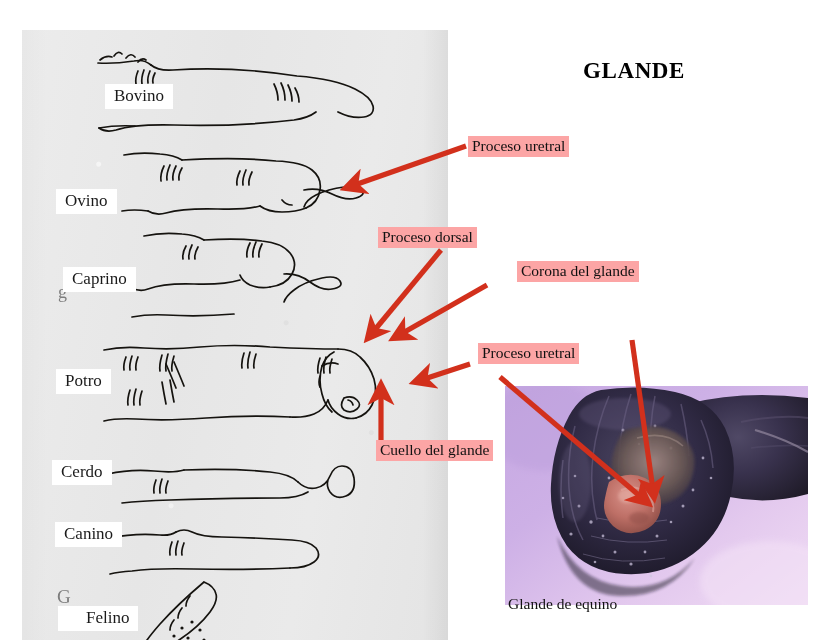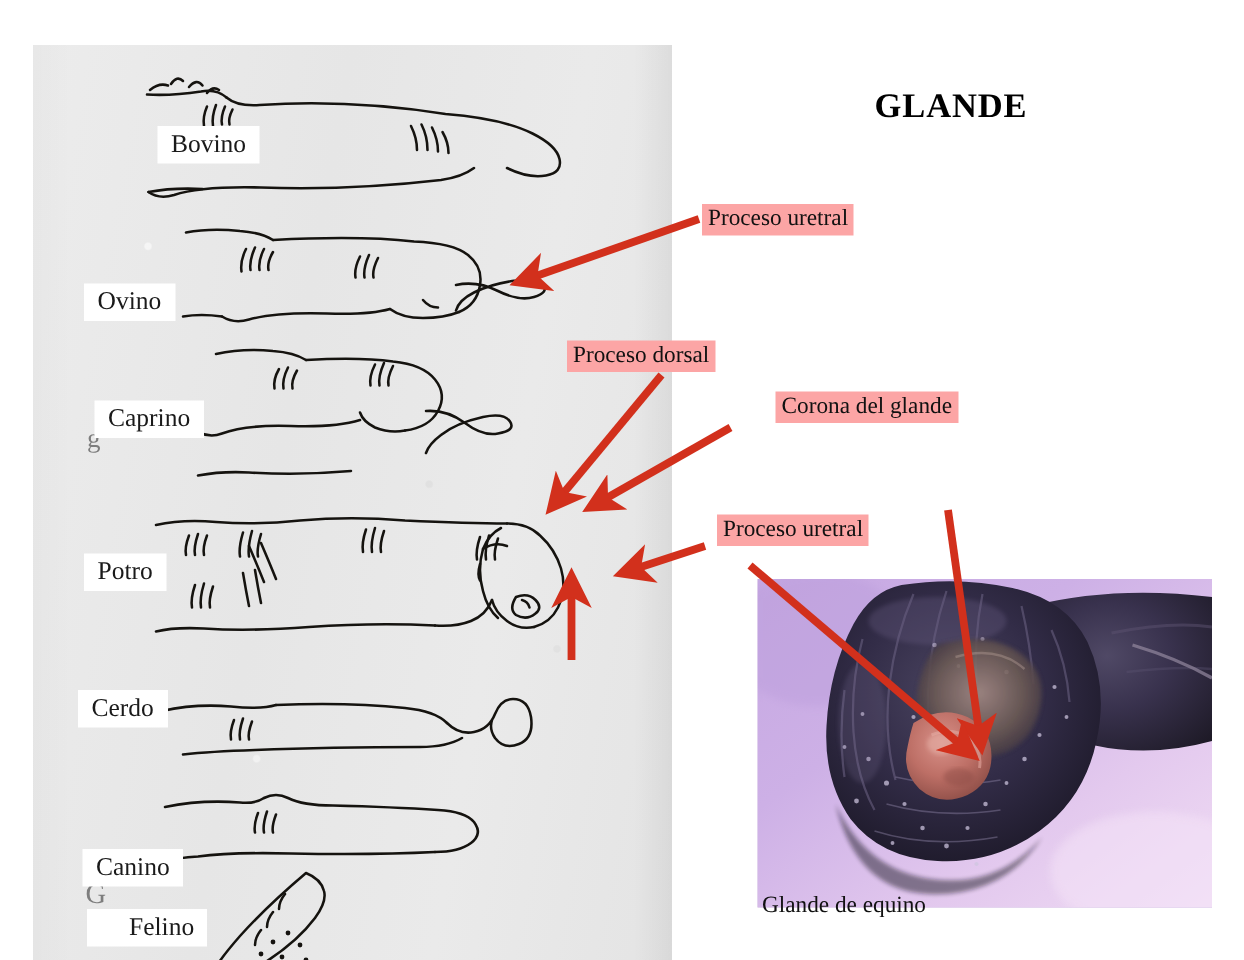--- a/index.html
+++ b/index.html
@@ -170,21 +170,21 @@
   </div>
 
   <span class="stray" style="left:58px;top:282px;">g</span>
   <span class="stray" style="left:57px;top:586px;font-size:19px;">G</span>
 
   <div class="chip" style="left:62px;top:84px;margin-left:43px;">Bovino</div>
   <div class="chip" style="left:56px;top:189px;">Ovino</div>
   <div class="chip" style="left:63px;top:267px;">Caprino</div>
   <div class="chip" style="left:56px;top:369px;">Potro</div>
   <div class="chip" style="left:52px;top:460px;">Cerdo</div>
-  <div class="chip" style="left:55px;top:522px;margin-top:44px;">Canino</div>
+  <div class="chip" style="left:55px;top:522px;">Canino</div>
   <div class="chip" style="left:58px;top:606px;padding-left:28px;">Felino</div>
 
 
   <div class="title">GLANDE</div>
 
   <div class="photo">
     <svg viewBox="0 0 303 219" preserveAspectRatio="none">
       <defs>
         <linearGradient id="bgGrad" x1="0" y1="0" x2="1" y2="1">
           <stop offset="0%" stop-color="#c6a8e2"></stop>
@@ -306,17 +306,18 @@
   </svg>
 
   <div class="callout" style="left:468px;top:136px;">Proceso uretral</div>
 
   <div class="callout" style="left:378px;top:227px;">Proceso dorsal</div>
 
   <div class="callout" style="left:481px;top:261px;margin-left:36px;">Corona del glande</div>
 
   <div class="callout" style="left:478px;top:343px;">Proceso uretral</div>
 
+  <div class="callout" style="left:376px;top:440px;">Cuello del glande</div>
 
 
   <div class="caption" style="left:508px;top:595px;">Glande de equino</div>
 
 </div>
 
 </body></html>

